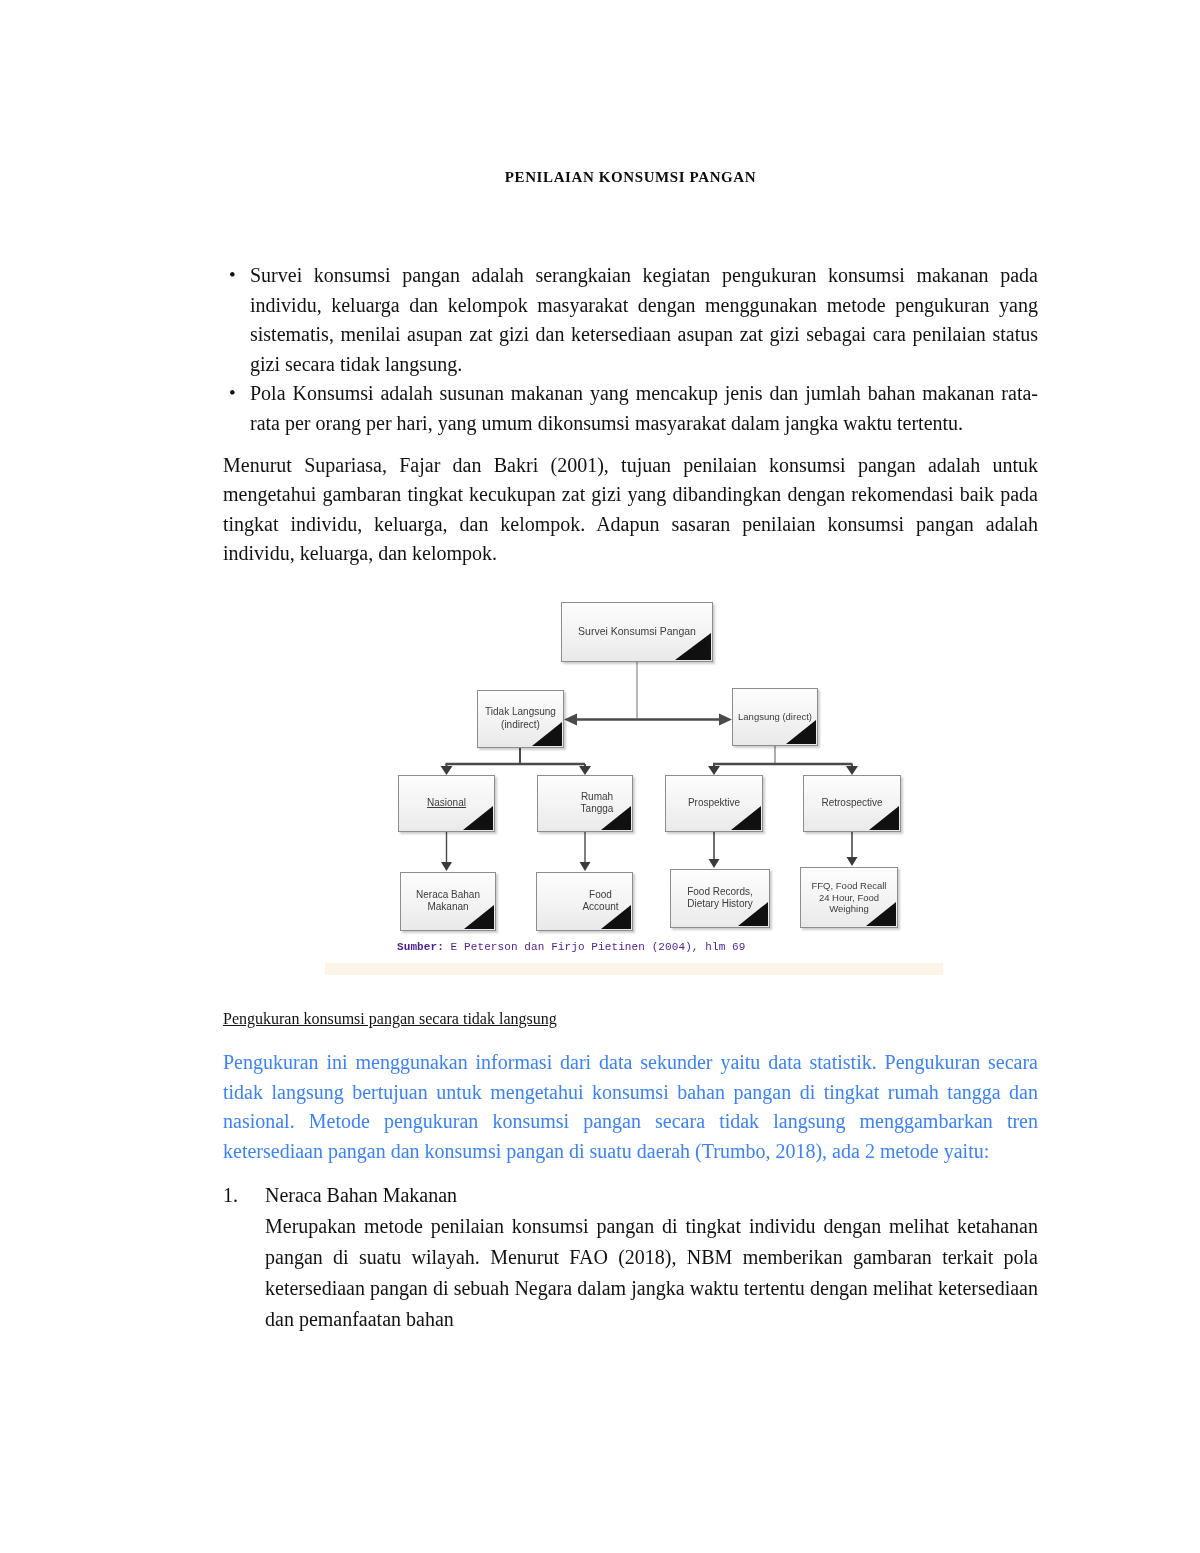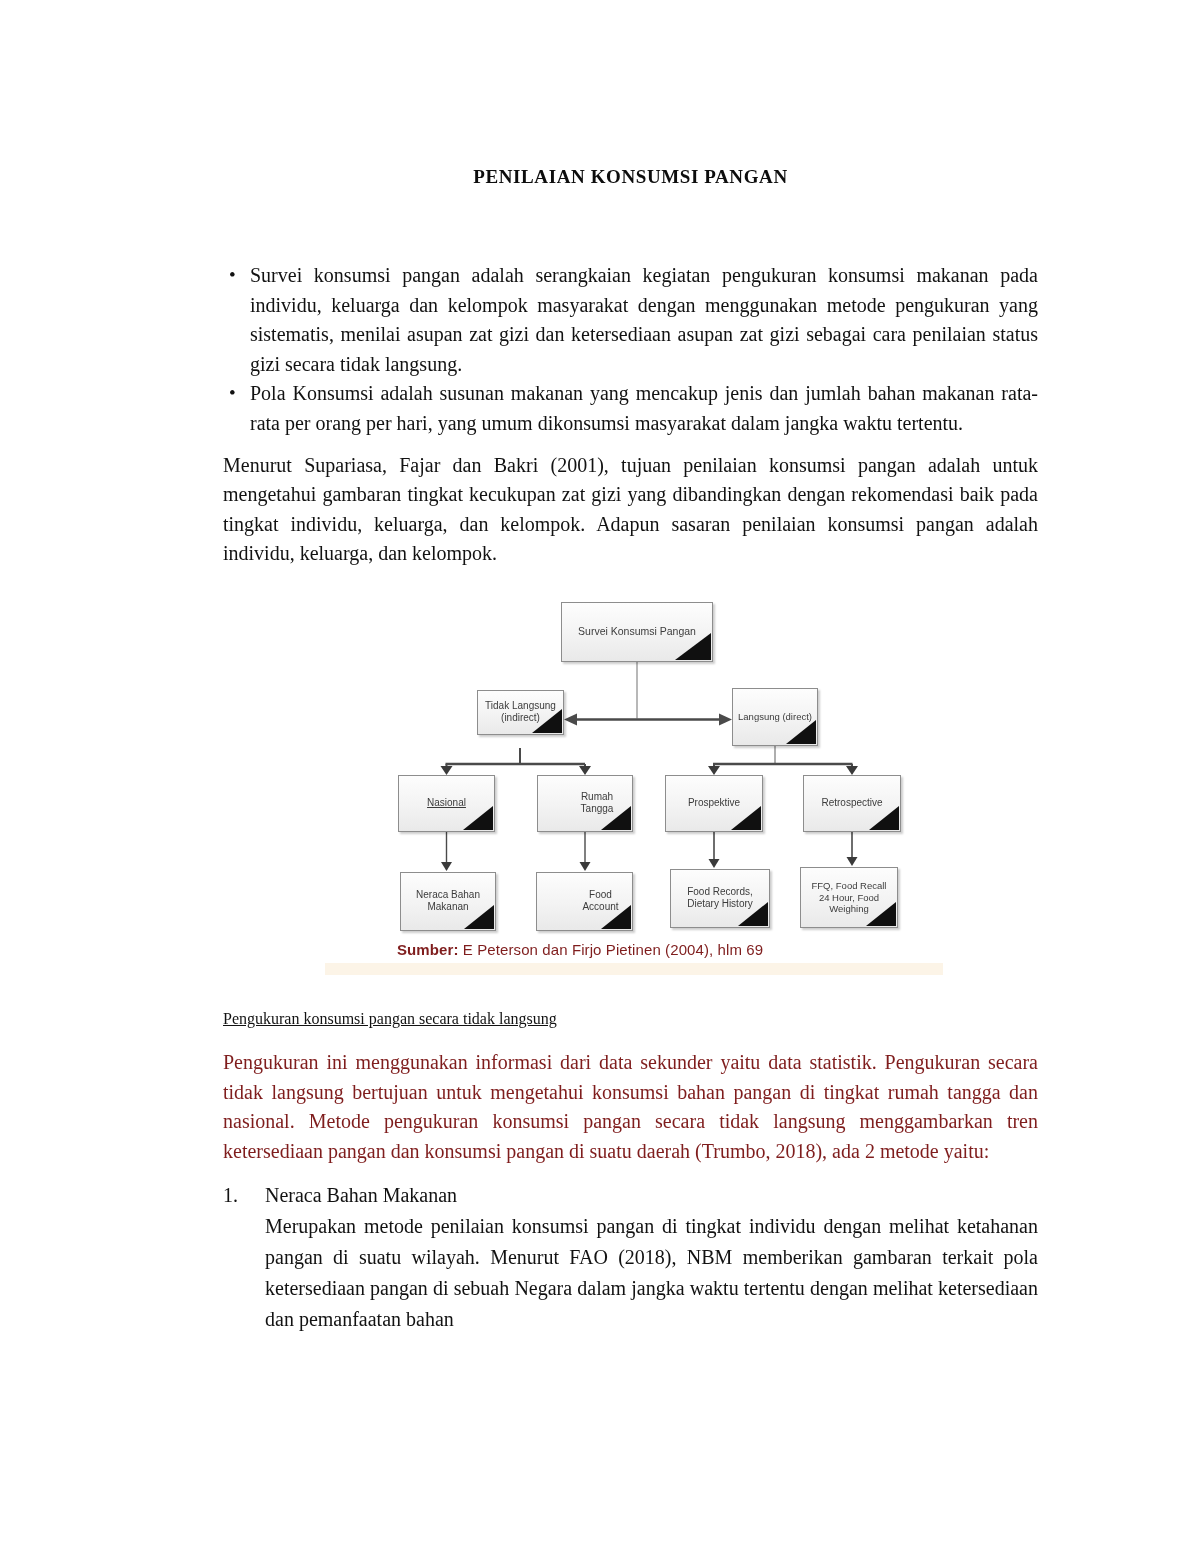--- a/index.html
+++ b/index.html
@@ -13,21 +13,21 @@
     font-family: "Liberation Serif", serif;
     overflow: hidden;
   }
   .content {
     position: absolute;
     left: 223px;
     top: 163px;
     width: 815px;
   }
   .doc-title {
-    font-size: 19px;
+    font-size: 15px;
     font-weight: bold;
     letter-spacing: 0.6px;
     text-align: center;
     line-height: 28px;
     color: #0d0d0d;
   }
   .bullet-list {
     list-style: none;
     margin-top: 70px;
   }
@@ -79,38 +79,39 @@
     position: absolute;
     right: 1px;
     bottom: 1px;
     width: 0;
     height: 0;
     border-left: 30px solid transparent;
     border-bottom: 24px solid #101010;
   }
   .n-survei        { left: 338px; top: 1px;   width: 152px; height: 60px; font-size: 10.5px; }
   .n-survei .corner{ border-left-width: 36px; border-bottom-width: 27px; }
-  .n-tidak         { left: 254px; top: 89px;  width: 87px;  height: 45px; }
+  .n-tidak         { left: 254px; top: 89px;  width: 87px;  height: 58px; }
   .n-langsung      { left: 509px; top: 87px;  width: 86px;  height: 58px; font-size: 9.5px; }
   .n-nasional      { left: 175px; top: 174px; width: 97px;  height: 57px; text-decoration: underline; }
   .n-rumah         { left: 314px; top: 174px; width: 96px;  height: 57px; padding-left: 29px; }
   .n-prospektive   { left: 442px; top: 174px; width: 98px;  height: 57px; }
   .n-retrospective { left: 580px; top: 174px; width: 98px;  height: 57px; }
   .n-neraca        { left: 177px; top: 271px; width: 96px;  height: 59px; }
   .n-foodaccount   { left: 313px; top: 271px; width: 97px;  height: 59px; padding-left: 37px; }
   .n-foodrecords   { left: 447px; top: 268px; width: 100px; height: 59px; }
   .n-ffq           { left: 577px; top: 266px; width: 98px;  height: 61px; font-size: 9.5px; }
   .connector-svg { position: absolute; left: 0; top: 0; }
   .figure-caption {
     position: absolute;
     left: 174px;
     top: 340px;
-    font-size: 15px;
-    color: #7f1d1d;
+    font-size: 11px;
+    color: #4c1d95;
     letter-spacing: 0.1px;
+    font-family: Liberation Mono, monospace;
   }
   .figure-caption .cap-label { font-weight: bold; }
   .highlight-bar {
     position: absolute;
     left: 102px;
     top: 362px;
     width: 618px;
     height: 12px;
     background: #fcf4e7;
   }
@@ -120,21 +121,21 @@
     font-size: 16px;
     line-height: 27px;
     color: #121212;
     text-decoration: underline;
   }
   .section-paragraph {
     margin-top: 16px;
     font-size: 20px;
     line-height: 29.6px;
     text-align: justify;
-    color: #7f1d1d;
+    color: #3b82f6;
   }
   .numbered-item {
     display: flex;
     margin-top: 14px;
     font-size: 20px;
     color: #121212;
   }
   .numbered-item .num {
     width: 42px;
     flex: 0 0 42px;

